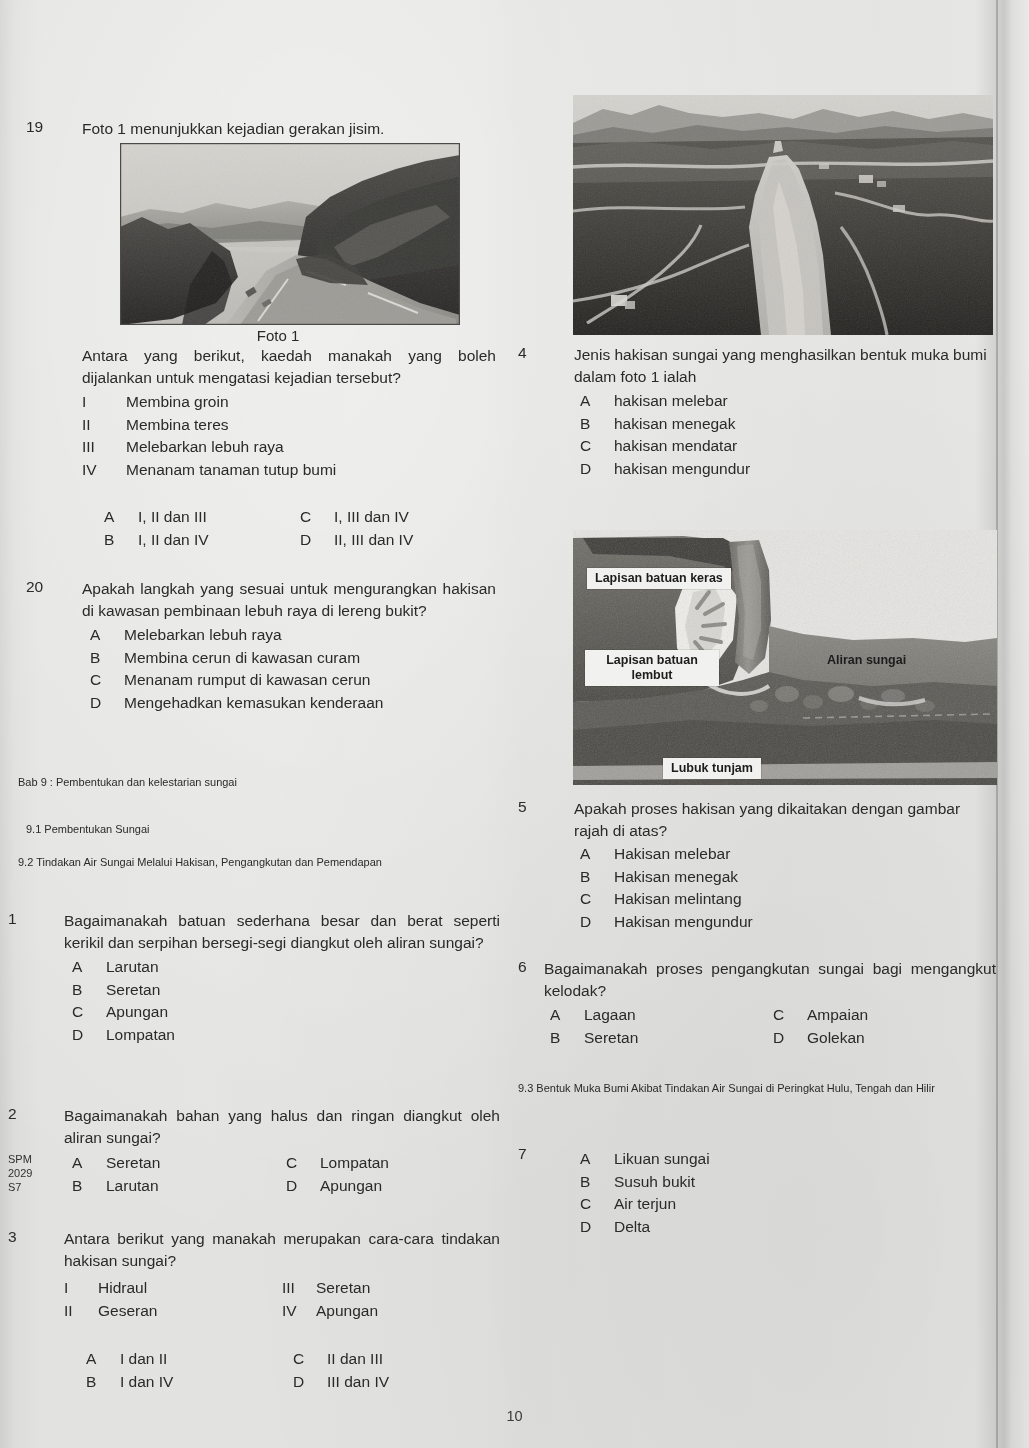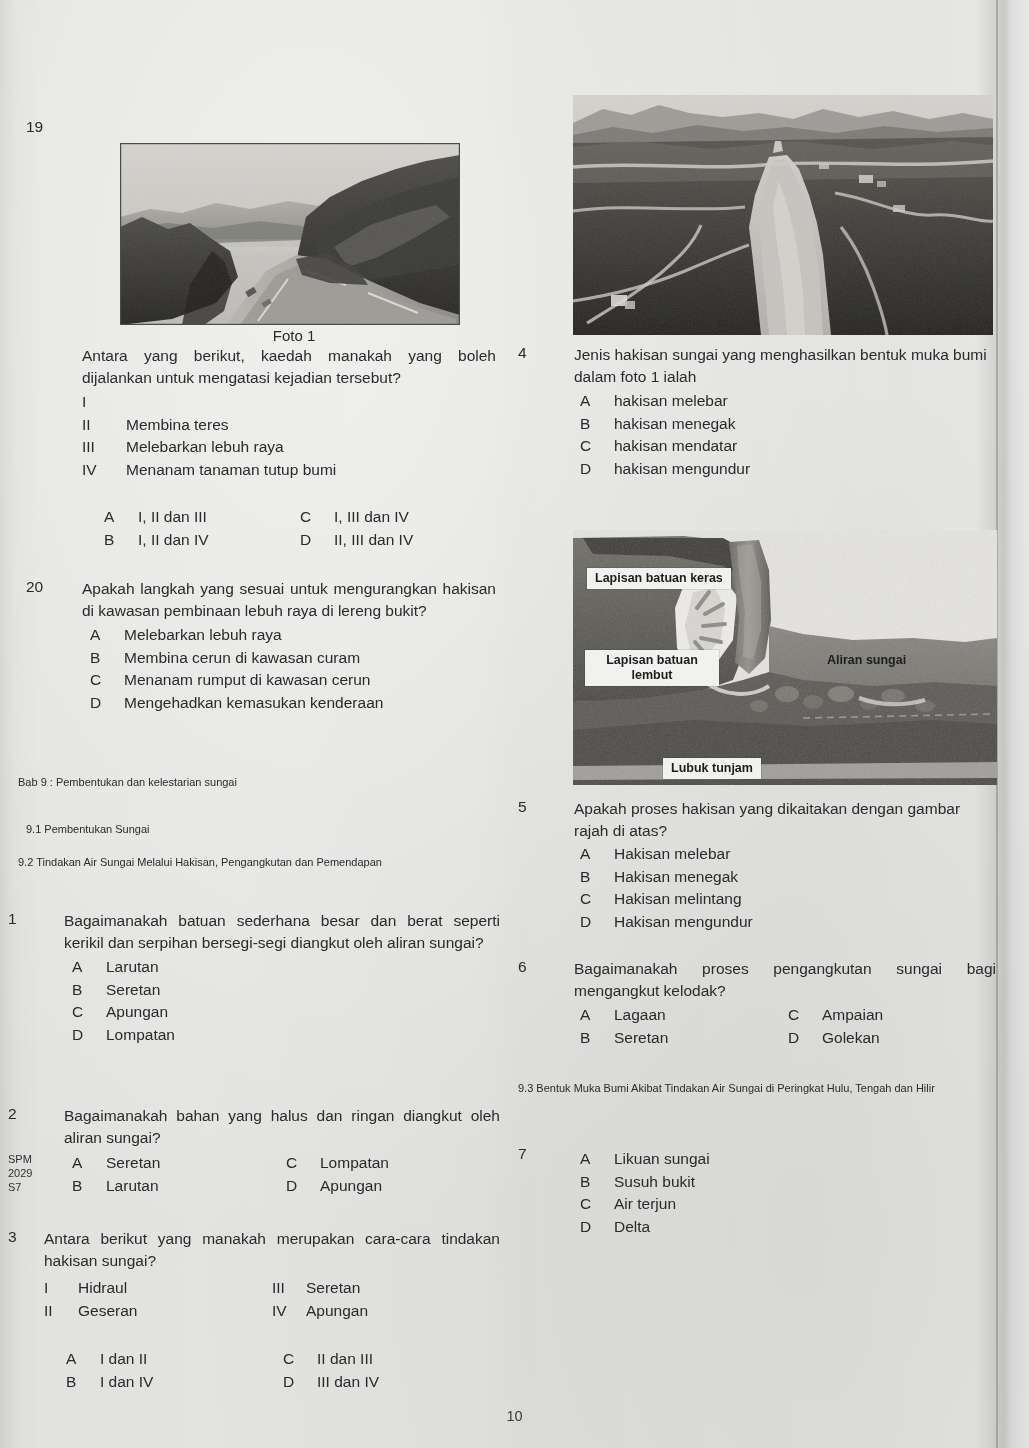--- a/index.html
+++ b/index.html
@@ -93,20 +93,23 @@
 <body>
 
 <div id="page">
   <div class="paper-grain"></div>
 </div>
 
 <div class="col col-left">
 
   <div class="q" style="left:26px;top:118px;width:470px;">
     <div class="qnum">19</div>
+    <div class="qbody" style="margin-left:56px;">
+      <div class="qtext nojust">Foto 1 menunjukkan kejadian gerakan jisim.</div>
+    </div>
   </div>
 
   <div class="photo" style="left:120px;top:143px;width:340px;height:182px;background:#cfcdc8;">
     <svg viewBox="0 0 340 182" width="340" height="182">
       <defs>
         <linearGradient id="sky1" x1="0" y1="0" x2="0" y2="1">
           <stop offset="0%" stop-color="#d6d4cf"></stop>
             <stop offset="100%" stop-color="#bdbbb6"></stop>
         </linearGradient>
         <linearGradient id="far1" x1="0" y1="0" x2="0" y2="1">
@@ -152,28 +155,29 @@
       <path d="M176,116 L206,110 L236,124 L248,142 L210,140 L182,132 Z" fill="#3f3e3a" opacity=".9"></path>
 
       <rect x="126" y="146" width="10" height="6" fill="#575652" transform="rotate(-32 131 149)"></rect>
       <rect x="142" y="158" width="9" height="5" fill="#6a6965" transform="rotate(-30 146 160)"></rect>
 
       <path d="M92,108 L104,118 L112,140 L104,168 L84,182 L62,182 L70,142 Z" fill="#1f1e1c" opacity=".75"></path>
       <rect width="340" height="182" filter="url(#gr1)" opacity=".42" fill="none"></rect>
       <rect x="0.5" y="0.5" width="339" height="181" fill="none" stroke="#4a4a46" stroke-width="1.4"></rect>
     </svg>
   </div>
-  <div class="cap" style="left:124px;top:327px;width:340px;">Foto 1</div>
+  <div class="cap" style="left:108px;top:327px;width:340px;">Foto 1</div>
 
   <div class="q" style="left:26px;top:345px;width:470px;">
     <div class="qbody" style="margin-left:56px;">
       <div class="qtext">Antara yang berikut, kaedah manakah yang boleh dijalankan untuk mengatasi kejadian tersebut?</div>
       <div class="opts roman" style="margin-top:3px;">
         <div class="opt">
           <span class="lab">I</span>
+          <span class="txt">Membina groin</span>
         </div>
         <div class="opt">
           <span class="lab">II</span>
           <span class="txt">Membina teres</span>
         </div>
         <div class="opt">
           <span class="lab">III</span>
           <span class="txt">Melebarkan lebuh raya</span>
         </div>
         <div class="opt">
@@ -289,21 +293,21 @@
     </div>
   </div>
   <div class="spm-note" style="top:1152px;">
     <div>SPM</div>
     <div>2029</div>
     <div>S7</div>
   </div>
 
   <div class="q" style="left:8px;top:1228px;width:492px;">
     <div class="qnum">3</div>
-    <div class="qbody" style="margin-left:36px;">
+    <div class="qbody" style="margin-left:56px;">
       <div class="qtext">Antara berikut yang manakah merupakan cara-cara tindakan hakisan sungai?</div>
       <div class="opts-2col roman" style="margin-top:6px;">
         <div class="c">
           <div class="opt">
             <span class="lab">I</span>
             <span class="txt">Hidraul</span>
           </div>
           <div class="opt">
             <span class="lab">II</span>
             <span class="txt">Geseran</span>
@@ -517,21 +521,21 @@
         <div class="opt">
           <span class="lab">D</span>
           <span class="txt">Hakisan mengundur</span>
         </div>
       </div>
     </div>
   </div>
 
   <div class="q" style="left:8px;top:958px;width:478px;">
     <div class="qnum">6</div>
-    <div class="qbody" style="margin-left:56px;">
+    <div class="qbody" style="margin-left:26px;">
       <div class="qtext">Bagaimanakah proses pengangkutan sungai bagi mengangkut kelodak?</div>
       <div class="opts-2col" style="margin-top:3px;margin-left:6px;">
         <div class="c">
           <div class="opt">
             <span class="lab">A</span>
             <span class="txt">Lagaan</span>
           </div>
           <div class="opt">
             <span class="lab">B</span>
             <span class="txt">Seretan</span>

